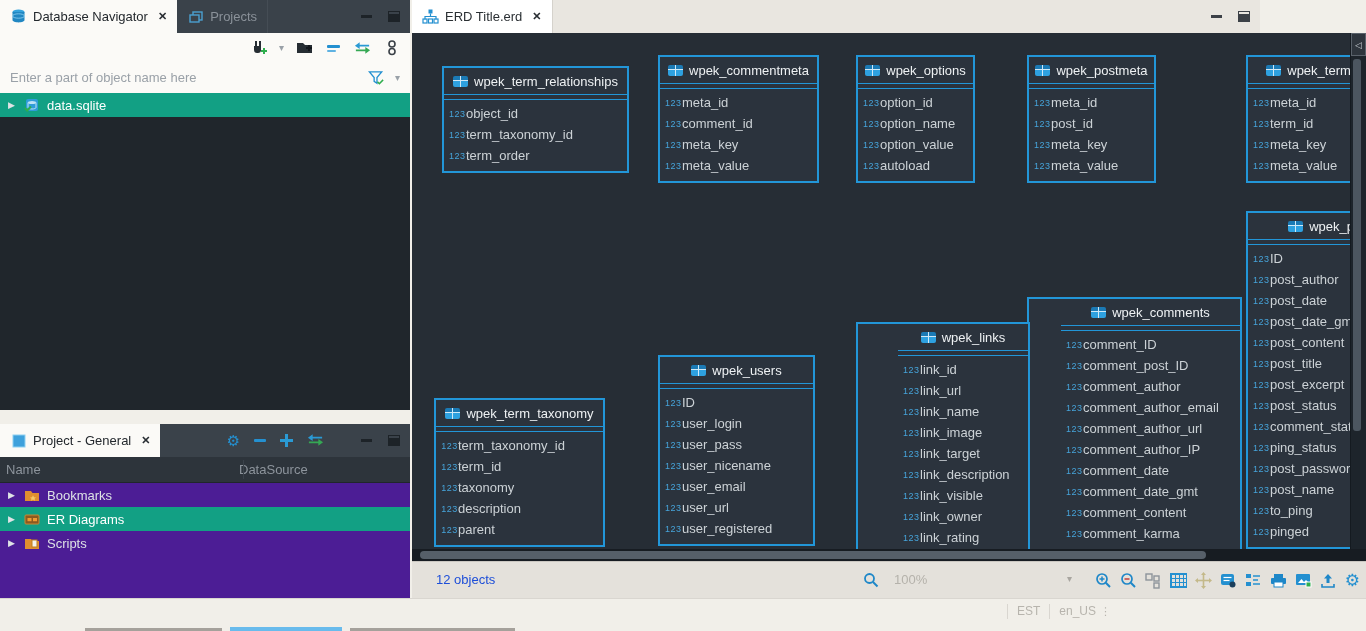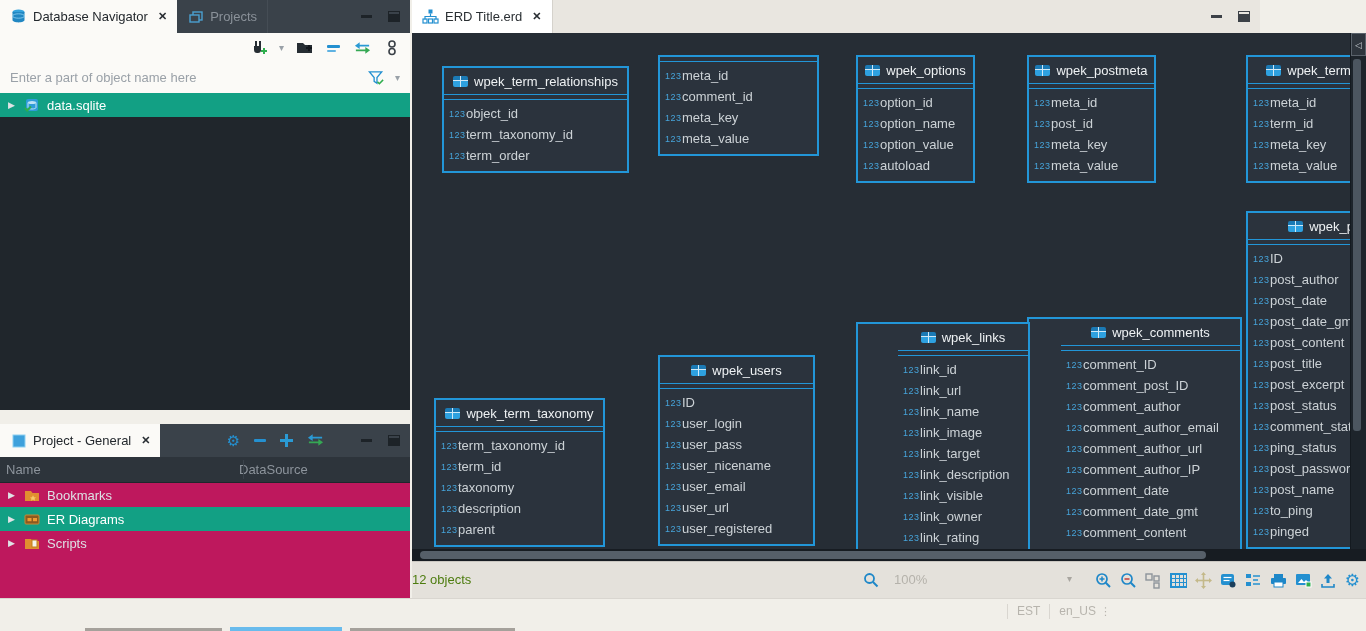--- a/index.html
+++ b/index.html
@@ -24,21 +24,21 @@
   #nav-filter{height:31px;background:#fbfaf7;display:flex;align-items:center;padding:0 10px;color:#9aa1a8}
   #nav-filter .ph{flex:1}
   .caret{color:#9aa1a8;font-size:10px}
   .ico{display:inline-flex;align-items:center;justify-content:center;width:17px;height:17px}
 
   .tree-row{height:24px;display:flex;align-items:center;gap:7px;padding-left:8px;color:#e8ebee}
   .tree-row.selected{background:#12a084;color:#fff}
   .tw{color:#dfe3e6;font-size:9px;width:8px}
 
   
-  #proj-panel{left:0;top:424px;width:410px;height:176px;background:#be185d}
+  #proj-panel{left:0;top:424px;width:410px;height:176px;background:#4c1d95}
   #proj-tools{position:absolute;right:86px;top:0;height:32px;display:flex;align-items:center;gap:14px}
   .proj-head{height:25px;background:#2d343b;color:#8d949c;display:flex;align-items:center;border-bottom:1px solid #20262c;position:relative}
   .proj-head .c1{padding-left:6px;width:233px}
   .proj-head .vdiv{position:absolute;left:243px;top:3px;bottom:3px;width:1px;background:#3a424a}
   .prow{height:24px;display:flex;align-items:center;gap:7px;padding-left:8px;color:#dde1e5}
   .prow.selected{background:#12a084;color:#fff}
   .gear-glyph{color:#2490d0;font-size:15px;line-height:1}
   .blue-bar{width:12px;height:3px;background:#2490d0;border-radius:1px}
   .blue-plus{position:relative;width:13px;height:13px}
   .blue-plus::before{content:'';position:absolute;left:0;top:5px;width:13px;height:3px;background:#2a9ad4}
@@ -59,21 +59,21 @@
   .tbl-ico::before{content:'';position:absolute;left:0;right:0;top:4px;height:1px;background:#cfe9f8}
   .tbl-ico::after{content:'';position:absolute;left:7px;top:0;bottom:0;width:1px;background:#cfe9f8}
 
   #hscroll{position:absolute;left:0;right:0;bottom:0;height:12px;background:#171c22}
   #hscroll .thumb{position:absolute;left:8px;top:2px;width:786px;height:8px;background:#565f69;border-radius:4px}
   #vrail{position:absolute;right:0;top:0;width:15px;bottom:12px;background:#1d242b;border-left:1px solid #141a20}
   #vrail .palette-btn{height:21px;background:#2e353d;border:1px solid #5a626b;display:flex;align-items:center;justify-content:center;color:#c8cdd2;font-size:9px}
   #vrail .thumb{position:absolute;left:2px;top:26px;width:8px;height:372px;background:#4c5660;border-radius:3px}
 
   #zoombar{left:412px;top:561px;width:954px;height:37px;background:#e4e1db;border-top:1px solid #cac7c1}
-  #zoombar .objects{position:absolute;left:0;top:10px;color:#4d7c0f}
+  #zoombar .objects{position:absolute;left:24px;top:10px;color:#1d4ed8}
   #zoombar .zoomtxt{position:absolute;left:482px;top:10px;color:#b5b2ab}
   #zoombar .srch{position:absolute;left:450px;top:9px}
   #zoombar .zcaret{position:absolute;left:655px;top:11px;color:#a9a6a0;font-size:10px}
   #zoom-icons{position:absolute;right:6px;top:0;height:37px;display:flex;align-items:center;gap:8px}
 
   #statusbar{left:0;top:598px;width:1366px;height:33px;background:#f1efe9;border-top:1px solid #d9d6d0}
   #status-items{position:absolute;left:998px;top:0;height:24px;display:flex;align-items:center;color:#b7b4ad;font-size:12px}
   #status-items .sdiv{width:1px;height:15px;background:#d9d6d0;margin:0 9px}
   #status-items .dots{color:#b7b4ad;margin-left:4px;font-size:11px}
   .taskstrip{position:absolute;bottom:0;height:4px}
@@ -282,20 +282,24 @@
             <span class="t123">123</span>
             <span>term_taxonomy_id</span>
           </div>
           <div class="ent-col">
             <span class="t123">123</span>
             <span>term_order</span>
           </div>
         </div>
       </div>
       <div class="entity" style="left: 246px; top: 22px; width: 157px;">
+        <div class="ent-head">
+          <span class="tbl-ico"></span>
+          <span>wpek_commentmeta</span>
+        </div>
         <div class="ent-sep"></div>
         <div class="ent-body">
           <div class="ent-col">
             <span class="t123">123</span>
             <span>meta_id</span>
           </div>
           <div class="ent-col">
             <span class="t123">123</span>
             <span>comment_id</span>
           </div>
@@ -442,21 +446,21 @@
           <div class="ent-col">
             <span class="t123">123</span>
             <span>to_ping</span>
           </div>
           <div class="ent-col">
             <span class="t123">123</span>
             <span>pinged</span>
           </div>
         </div>
       </div>
-      <div class="entity" style="left: 615px; top: 284px; width: 179px; padding-left: 32px;">
+      <div class="entity" style="left: 615px; top: 264px; width: 179px; padding-left: 32px;">
         <div class="ent-head">
           <span class="tbl-ico"></span>
           <span>wpek_comments</span>
         </div>
         <div class="ent-sep"></div>
         <div class="ent-body">
           <div class="ent-col">
             <span class="t123">123</span>
             <span>comment_ID</span>
           </div>
@@ -573,21 +577,21 @@
           <div class="ent-col">
             <span class="t123">123</span>
             <span>user_url</span>
           </div>
           <div class="ent-col">
             <span class="t123">123</span>
             <span>user_registered</span>
           </div>
         </div>
       </div>
-      <div class="entity" style="left: 22px; top: 365px; width: 167px;">
+      <div class="entity" style="left: 22px; top: 365px; width: 167px; text-align: center;">
         <div class="ent-head">
           <span class="tbl-ico"></span>
           <span>wpek_term_taxonomy</span>
         </div>
         <div class="ent-sep"></div>
         <div class="ent-body">
           <div class="ent-col">
             <span class="t123">123</span>
             <span>term_taxonomy_id</span>
           </div>

